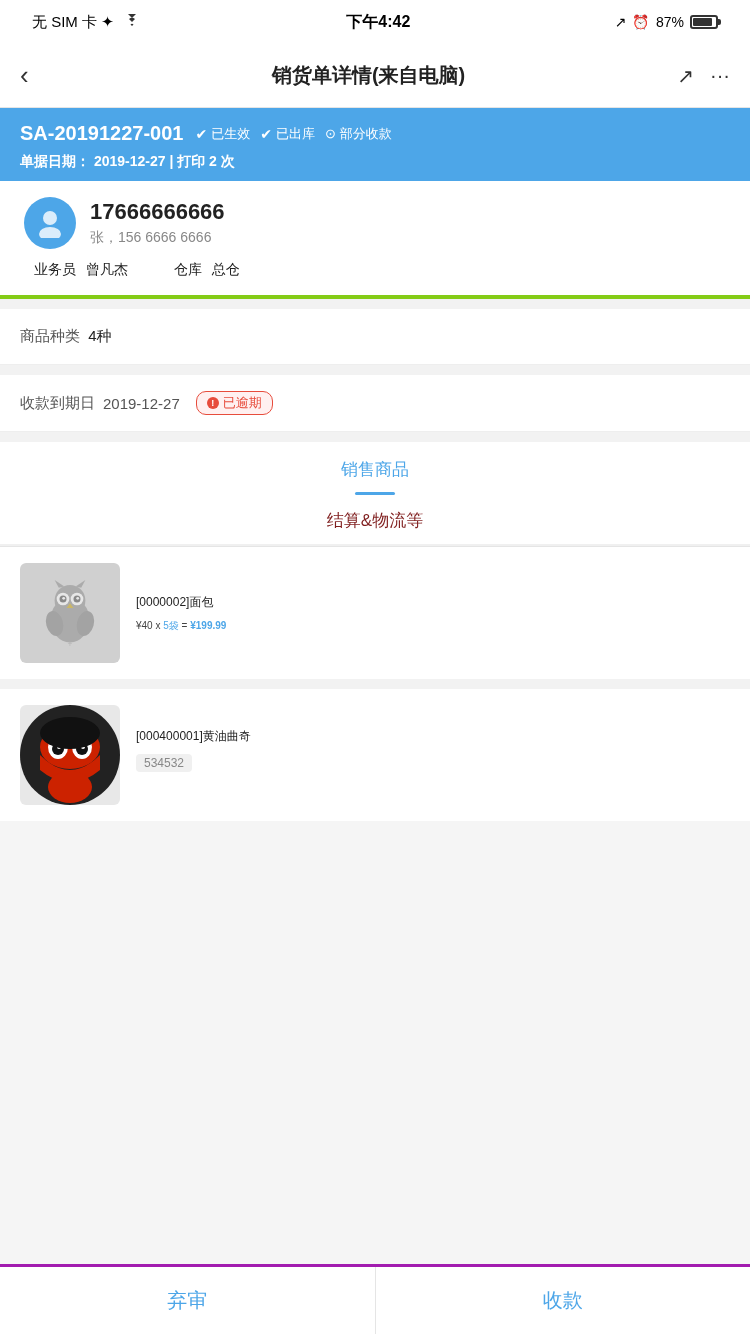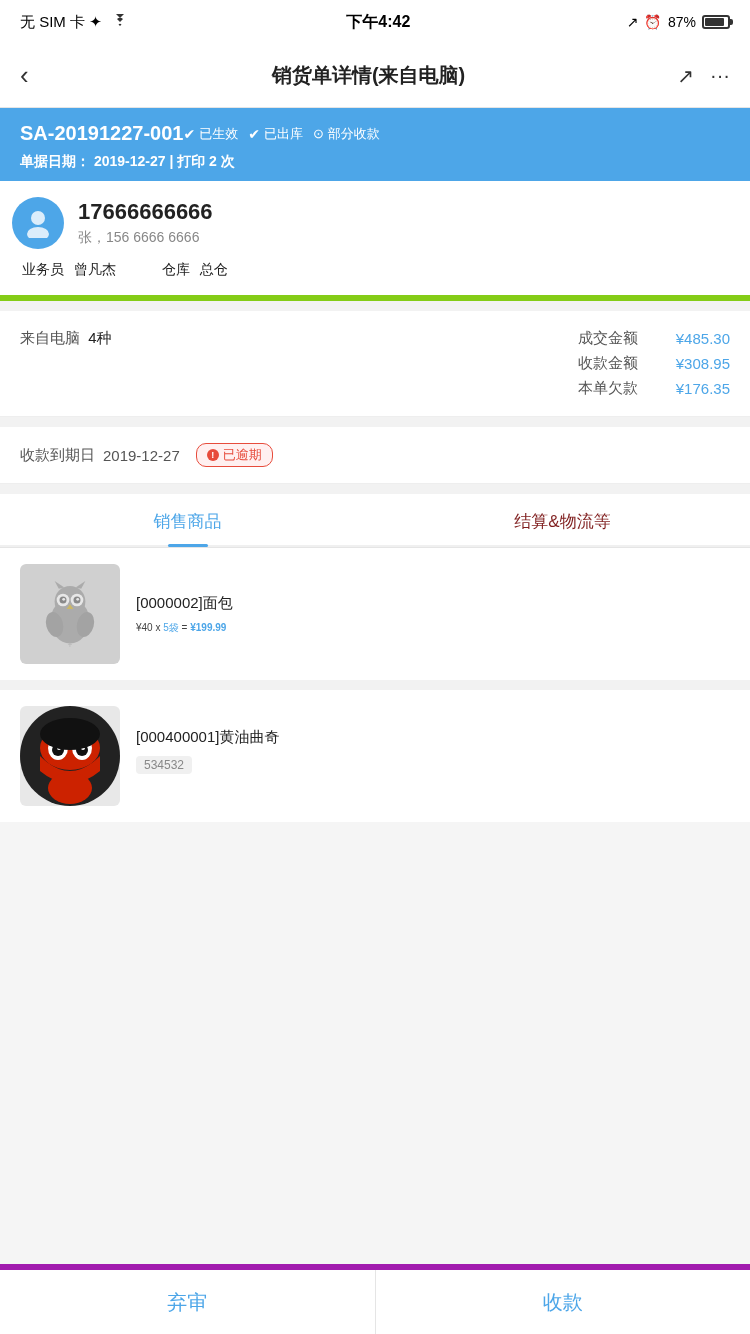--- a/index.html
+++ b/index.html
@@ -13,21 +13,21 @@
       overflow-x: hidden;
     }
 
     
     .status-bar {
       height: 44px;
       background: #fff;
       display: flex;
       align-items: center;
       justify-content: space-between;
-      padding: 0 20px;
+      padding: 0 32px;
       font-size: 15px;
       font-weight: 500;
     }
     .status-left { display: flex; align-items: center; gap: 8px; }
     .status-center { font-weight: 600; font-size: 16px; }
     .status-right { display: flex; align-items: center; gap: 6px; font-size: 14px; }
     .battery-icon {
       width: 28px; height: 14px;
       border: 2px solid #333;
       border-radius: 3px;
@@ -80,20 +80,21 @@
     }
 
     
     .header-banner {
       background: #4da6e8;
       padding: 14px 20px 10px 20px;
     }
     .banner-row1 {
       display: flex;
       align-items: center;
+      gap: 12px;
       margin-bottom: 8px;
       text-align: right;
     }
     .order-id {
       font-size: 20px;
       font-weight: 700;
       color: #fff;
     }
     .status-badges { display: flex; gap: 10px; align-items: center; }
     .badge {
@@ -104,23 +105,23 @@
     .badge-clock { font-size: 13px; }
     .banner-row2 {
       font-size: 14px;
       color: #fff;
       font-weight: bold;
     }
 
     
     .customer-section {
       background: #fff;
-      padding: 16px 12px;
+      padding: 16px 24px;
       margin-bottom: 0;
-      border-bottom: 6px solid #84cc16;
+      border-bottom: 4px solid #84cc16;
     }
     .customer-row {
       display: flex;
       align-items: center;
       gap: 14px;
     }
     .avatar {
       width: 52px; height: 52px;
       border-radius: 50%;
       background: #4da6e8;
@@ -200,20 +201,21 @@
     }
 
     
     .tabs-section {
       background: #fff;
       border-bottom: 1px solid #e5e5e5;
     }
     .tabs-row {
       display: flex;
       border-bottom: 2px solid #f0f0f0;
+      flex-direction: column;
     }
     .tab-item {
       flex: 1;
       text-align: center;
       padding: 16px 0 12px;
       font-size: 17px;
       color: #7f1d1d;
       position: relative;
       cursor: pointer;
     }
@@ -248,21 +250,21 @@
     .product-img {
       width: 100px; height: 100px;
       background: #e8e8e8;
       border-radius: 6px;
       flex-shrink: 0;
       display: flex; align-items: center; justify-content: center;
       overflow: hidden;
     }
     .product-info { flex: 1; }
     .product-name {
-      font-size: 15px;
+      font-size: 12px;
       color: #222;
       font-weight: 500;
       margin-bottom: 8px;
     }
     .product-tag {
       display: inline-block;
       background: #f0f0f0;
       color: #888;
       font-size: 12px;
       border-radius: 4px;
@@ -277,21 +279,21 @@
     .product-price .total { color: #4da6e8; font-weight: 600; }
 
     
     .bottom-bar {
       position: fixed;
       bottom: 0;
       left: 0;
       width: 750px;
       height: 70px;
       background: #fff;
-      border-top: 6px solid #a21caf;
+      border-top: 3px solid #a21caf;
       display: flex;
     }
     .bottom-btn {
       flex: 1;
       display: flex;
       align-items: center;
       justify-content: center;
       font-size: 20px;
       cursor: pointer;
     }
@@ -398,36 +400,22 @@
       <span>仓库</span>
       <span>总仓</span>
     </div>
   </div>
 </div>
 
 <div class="divider"></div>
 
 <div class="stats-section">
   <div class="stats-left">
-    <span>来自电脑</span>
+    <span>商品种类</span>
     <span class="count">4种</span>
-  </div>
-  <div class="stats-right">
-    <div class="stat-row">
-      <span class="stat-label">成交金额</span>
-      <span class="stat-value">¥485.30</span>
-    </div>
-    <div class="stat-row">
-      <span class="stat-label">收款金额</span>
-      <span class="stat-value">¥308.95</span>
-    </div>
-    <div class="stat-row">
-      <span class="stat-label">本单欠款</span>
-      <span class="stat-value">¥176.35</span>
-    </div>
   </div>
 </div>
 
 <div class="divider"></div>
 
 <div class="overdue-section">
   <span>收款到期日</span>
   <span class="overdue-date">2019-12-27</span>
   <span class="overdue-badge">
     <span class="overdue-dot">!</span>

